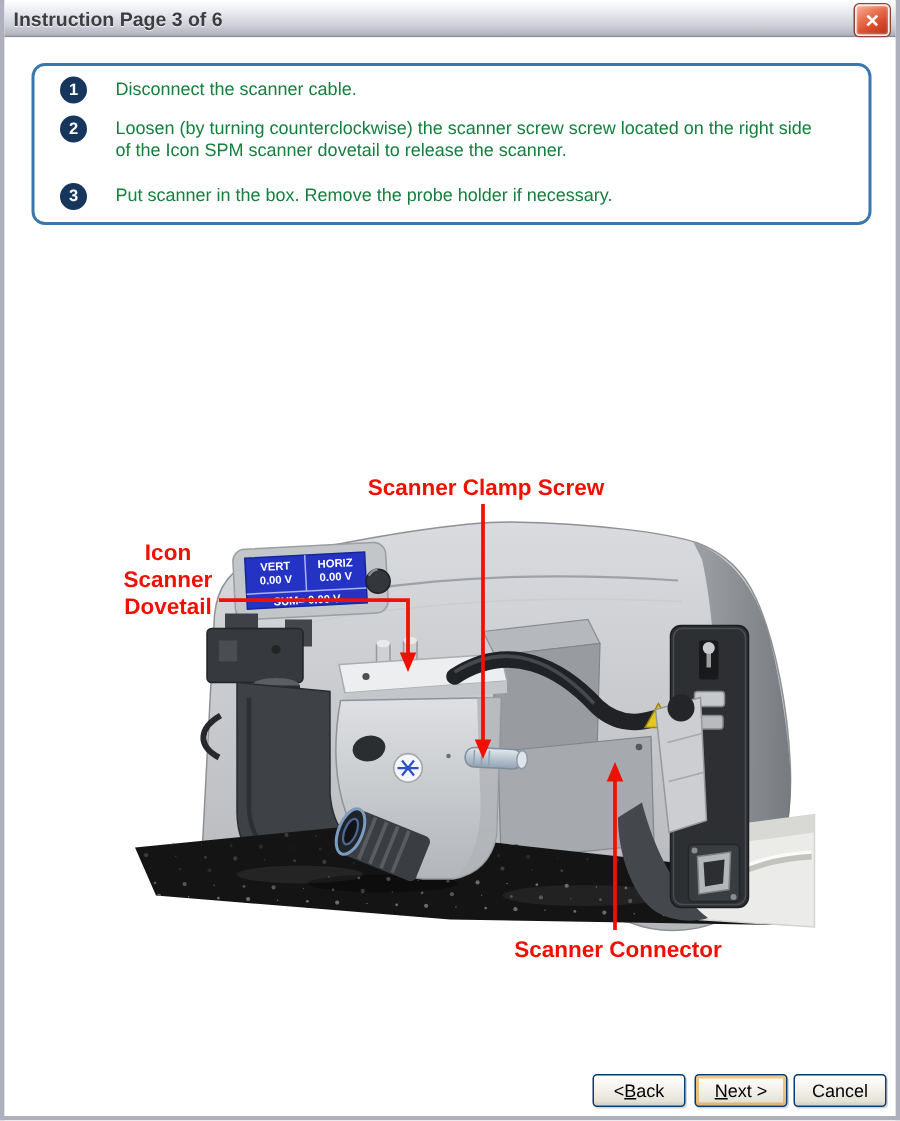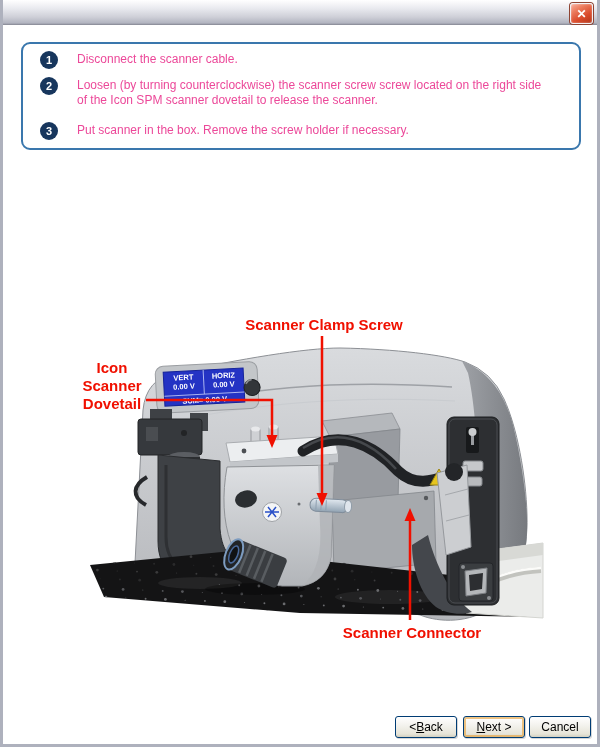--- a/index.html
+++ b/index.html
@@ -16,58 +16,59 @@
     color:#fff;font-size:12px;font-weight:bold;display:flex;align-items:center;justify-content:center;
     cursor:default;line-height:1;}
   .client{position:absolute;top:25px;left:0;right:0;bottom:0;background:#fff;}
   .panel{position:absolute;left:18px;top:17px;width:556px;height:104px;
     border:2px solid #3a77ad;border-radius:9px;background:#fff;}
   .step{position:absolute;left:0;right:0;}
   .step .num{position:absolute;left:17px;width:18px;height:18px;border-radius:50%;
     background:#17365d;color:#fff;font-size:11px;font-weight:bold;
     display:flex;align-items:center;justify-content:center;}
   .step .txt{position:absolute;left:54px;top:1px;width:468px;
-    font-size:12px;line-height:15px;color:#ec4899;}
+    font-size:12px;line-height:15px;color:#15803d;}
   .figure{position:absolute;left:-3px;top:290px;width:600px;height:335px;}
   .xpbtn{position:absolute;width:62px;height:22px;box-sizing:border-box;
     border:1px solid #003c74;border-radius:3px;
     background:linear-gradient(#ffffff 0%,#f4f3ee 40%,#e6e4d8 85%,#d2cfbf 100%);
     font-family:"Liberation Sans",sans-serif;font-size:12px;color:#000;
     display:flex;align-items:center;justify-content:center;cursor:default;
     box-shadow:1px 1px 0 rgba(90,90,90,.25);}
   .xpbtn.default{box-shadow:inset 0 0 0 2px rgba(232,166,68,.65),1px 1px 0 rgba(90,90,90,.25);}
   .xpbtn .key{text-decoration:underline;}
   svg text{font-family:"Liberation Sans",sans-serif;}
   .ann{font-weight:bold;font-size:15px;}
   .lcdtxt{font-size:7.5px;font-weight:bold;fill:#ffffff;}
 </style>
 </head>
 <body>
 
 <div class="window">
   <div class="titlebar">
+    <span class="title">Instruction Page 3 of 6</span>
     <div class="closebtn">
       <span>✕</span>
     </div>
   </div>
 
   <div class="client">
 
     <div class="panel">
       <div class="step" style="top:7px;">
         <span class="num">1</span>
         <span class="txt">Disconnect the scanner cable.</span>
       </div>
       <div class="step" style="top:33px;">
         <span class="num">2</span>
         <span class="txt">Loosen (by turning counterclockwise) the scanner screw screw located on the right side of the Icon SPM scanner dovetail to release the scanner.</span>
       </div>
       <div class="step" style="top:78px;">
         <span class="num">3</span>
-        <span class="txt">Put scanner in the box. Remove the screw holder if necessary.</span>
+        <span class="txt">Put scanner in the box. Remove the probe holder if necessary.</span>
       </div>
     </div>
 
     <svg class="figure" viewBox="0 0 600 335">
       <defs>
         <linearGradient id="gBody" x1="0" y1="0" x2="0" y2="1">
           <stop offset="0" stop-color="#d9dbde"></stop>
             <stop offset="1" stop-color="#b4b6ba"></stop>
         </linearGradient>
         <linearGradient id="gSide" x1="0" y1="0" x2="1" y2="0">

